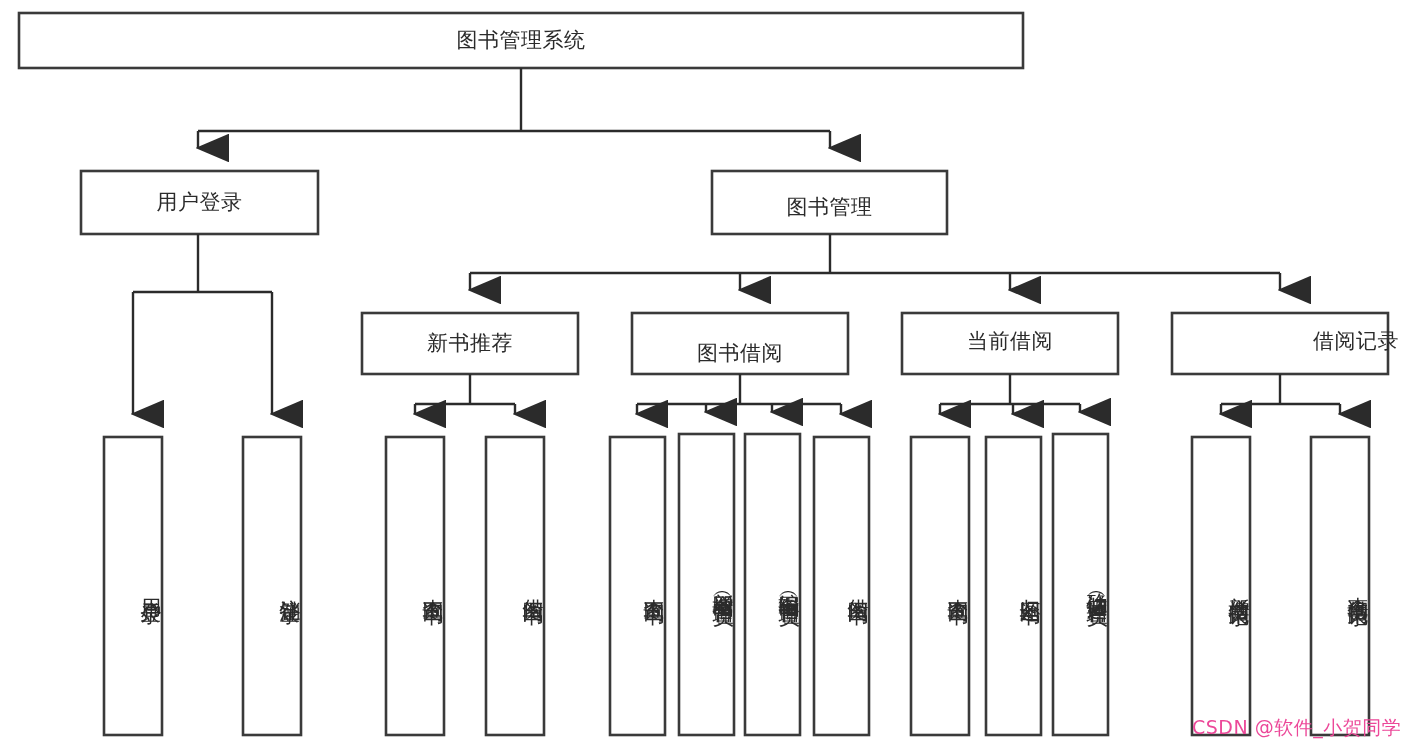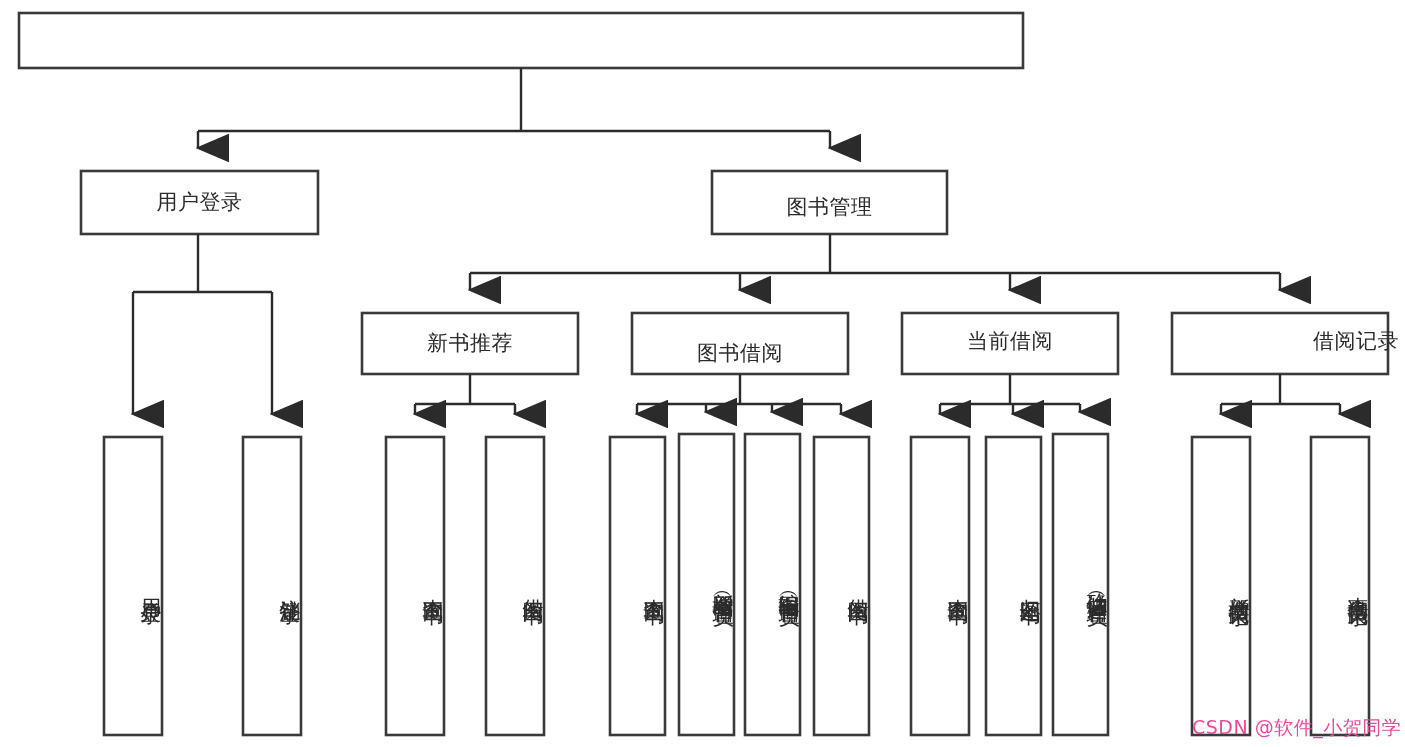--- a/index.html
+++ b/index.html
@@ -144,20 +144,21 @@
     <path class="connector" d="M940,404 L940,414" marker-end="url(#arrow)"></path>
     <path class="connector" d="M1013,404 L1013,414" marker-end="url(#arrow)"></path>
     <path class="connector" d="M1080,404 L1080,412" marker-end="url(#arrow)"></path>
 
     <path class="connector" d="M1280,374 L1280,404"></path>
     <path class="connector" d="M1221,404 L1340,404"></path>
     <path class="connector" d="M1221,404 L1221,414" marker-end="url(#arrow)"></path>
     <path class="connector" d="M1340,404 L1340,414" marker-end="url(#arrow)"></path>
   </svg>
 
+  <div class="node-label horiz" style="left:19px; top:13px; width:1004px; height:55px;">图书管理系统</div>
 
   <div class="node-label horiz" style="left:81px; top:171px; width:237px; height:63px;">用户登录</div>
   <div class="node-label horiz" style="left:712px; top:171px; width:235px; height:73px;">图书管理</div>
 
   <div class="node-label horiz" style="left:362px; top:313px; width:216px; height:61px;">新书推荐</div>
   <div class="node-label horiz" style="left:632px; top:323px; width:216px; height:61px;">图书借阅</div>
   <div class="node-label horiz" style="left:902px; top:313px; width:216px; height:58px;">当前借阅</div>
   <div class="node-label horiz" style="left:1216px; top:313px; width:216px; height:58px;margin-left:32px;">借阅记录</div>
 
   <div class="node-label vert" style="left:104px; top:437px; width:58px; height:298px;">用户登录</div>

